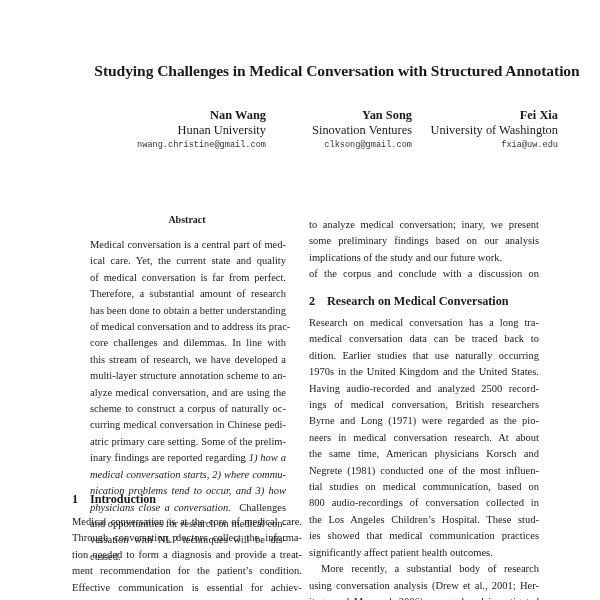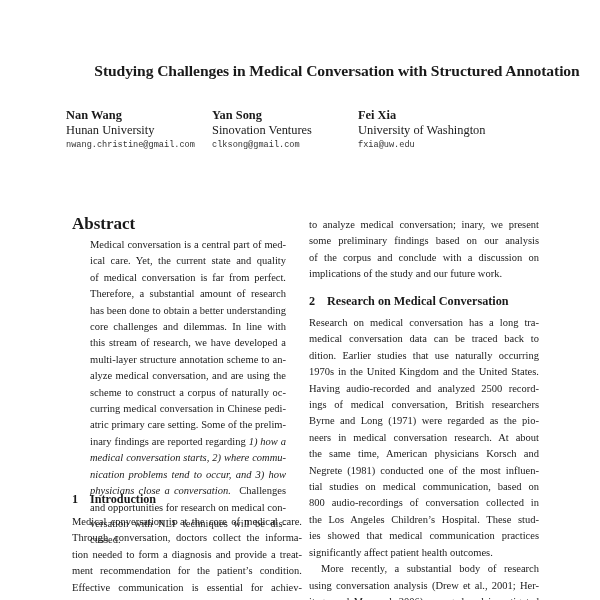--- a/index.html
+++ b/index.html
@@ -1,25 +1,25 @@
 <!DOCTYPE html>
 <html><head>
 <meta charset="utf-8">
 <style>
   html, body { margin: 0; padding: 0; background: #ffffff; }
   body { width: 600px; height: 600px; position: relative; overflow: hidden; font-family: "Liberation Serif", serif; color: #1a1a1a; }
   .title { position: absolute; top: 62px; left: 4px; width: 584px; text-align: center; font-weight: bold; font-size: 15.6px; letter-spacing: -0.1px; margin-left: 41px; }
   .authors { position: absolute; top: 108px; left: 0; width: 600px; }
-  .author { position: absolute; text-align: left; width: 200px; }
+  .author { position: absolute; text-align: right; width: 200px; }
   .author .name { font-weight: bold; font-size: 12.4px; line-height: 15px; }
   .author .affil { font-size: 12.4px; line-height: 15px; }
   .author .email { font-family: "Liberation Mono", monospace; font-size: 8.6px; line-height: 14px; color: #333; }
   .a1 { left: 66px; } .a2 { left: 212px; } .a3 { left: 358px; }
   .col { position: absolute; font-size: 10.5px; line-height: 16.4px; text-align: justify; }
-  .abs-head { position: absolute; top: 214px; left: 72px; width: 230px; text-align: left; font-weight: bold; font-size: 17px; }
+  .abs-head { position: absolute; top: 214px; left: 72px; width: 230px; text-align: center; font-weight: bold; font-size: 10px; }
   .abstract { top: 237px; left: 90px; width: 196px; font-size: 10.5px; line-height: 16.4px; }
   .sec-head { position: absolute; font-weight: bold; font-size: 12.2px; }
   .sec-head .num { display: inline-block; width: 18px; }
   .intro-body { top: 514px; left: 72px; width: 230px; }
   .right-top { top: 217px; left: 309px; width: 230px; }
   .right-body { top: 315px; left: 309px; width: 230px; }
   .line { display: block; text-align: justify; text-align-last: justify; white-space: nowrap; }
   .last { text-align-last: left; }
   i { font-style: italic; }
 </style>
@@ -47,20 +47,21 @@
     </div>
   </div>
 
   <div class="abs-head">Abstract</div>
   <div class="col abstract">
     <span class="line">Medical conversation is a central part of med-</span>
     <span class="line">ical care.  Yet, the current state and quality</span>
     <span class="line">of medical conversation is far from perfect.</span>
     <span class="line">Therefore, a substantial amount of research</span>
     <span class="line">has been done to obtain a better understanding</span>
+    <span class="line">of medical conversation and to address its prac-</span>
     <span class="line">core challenges and dilemmas.  In line with</span>
     <span class="line">this stream of research, we have developed a</span>
     <span class="line">multi-layer structure annotation scheme to an-</span>
     <span class="line">alyze medical conversation, and are using the</span>
     <span class="line">scheme to construct a corpus of naturally oc-</span>
     <span class="line">curring medical conversation in Chinese pedi-</span>
     <span class="line">atric primary care setting. Some of the prelim-</span>
     <span class="line"><span>inary findings are reported regarding </span><i>1) how a</i></span>
     <span class="line"><i>medical conversation starts, 2) where commu-</i></span>
     <span class="line"><i>nication problems tend to occur, and 3) how</i></span>
@@ -78,22 +79,22 @@
     <span class="line">Through conversation, doctors collect the informa-</span>
     <span class="line">tion needed to form a diagnosis and provide a treat-</span>
     <span class="line">ment recommendation for the patient’s condition.</span>
     <span class="line">Effective communication is essential for achiev-</span>
     <span class="line">ing optimal medical outcomes. Yet breakdowns in</span>
   </div>
 
   <div class="col right-top">
     <span class="line">to analyze medical conversation; inary, we present</span>
     <span class="line">some preliminary findings based on our analysis</span>
+    <span class="line last">implications of the study and our future work.</span>
     <span class="line">of the corpus and conclude with a discussion on</span>
-    <span class="line last">implications of the study and our future work.</span>
   </div>
 
   <div class="sec-head" style="top:294px;left:309px;">
     <span class="num">2</span><span>Research on Medical Conversation</span>
   </div>
   <div class="col right-body">
     <span class="line">Research on medical conversation has a long tra-</span>
     <span class="line">medical conversation data can be traced back to</span>
     <span class="line">dition. Earlier studies that use naturally occurring</span>
     <span class="line">1970s in the United Kingdom and the United States.</span>

